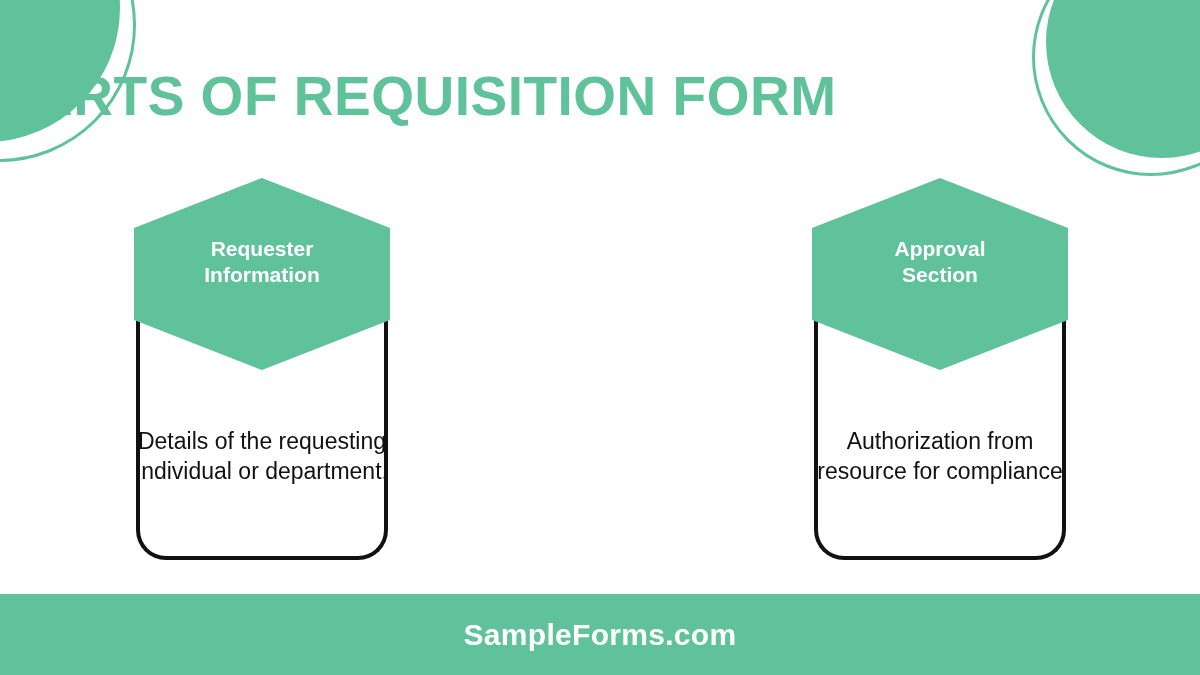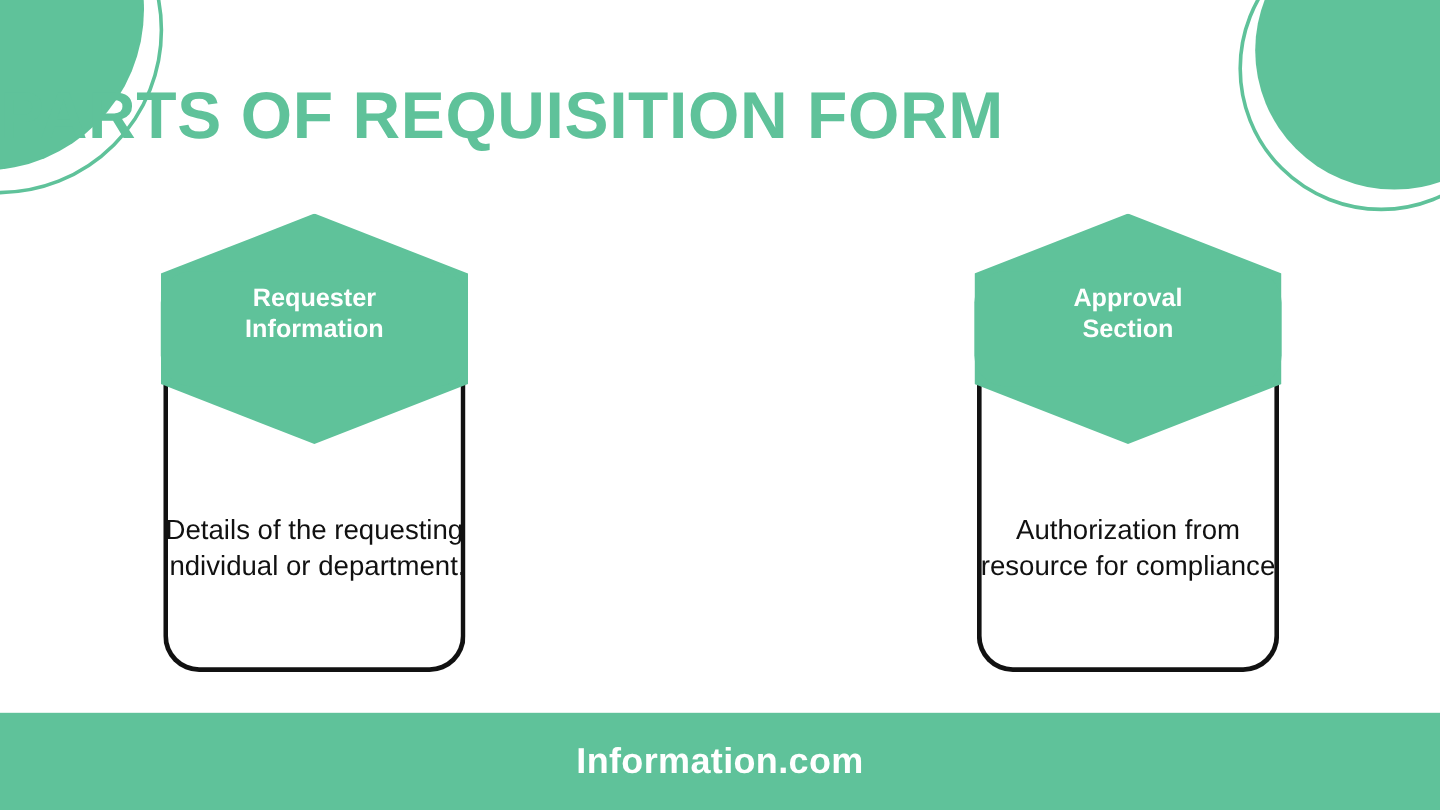--- a/index.html
+++ b/index.html
@@ -208,16 +208,16 @@
       <div class="card-hex"></div>
       <div class="card-hex-round"></div>
       <div class="card-head-text">Approval
 Section</div>
       <div class="card-body-text">Authorization from resource for compliance</div>
     </div>
 
   </div>
 
   <div id="footer-band">
-    <div id="footer-text">Information.com</div>
+    <div id="footer-text">SampleForms.com</div>
   </div>
 
 </div>
 
 </body></html>

